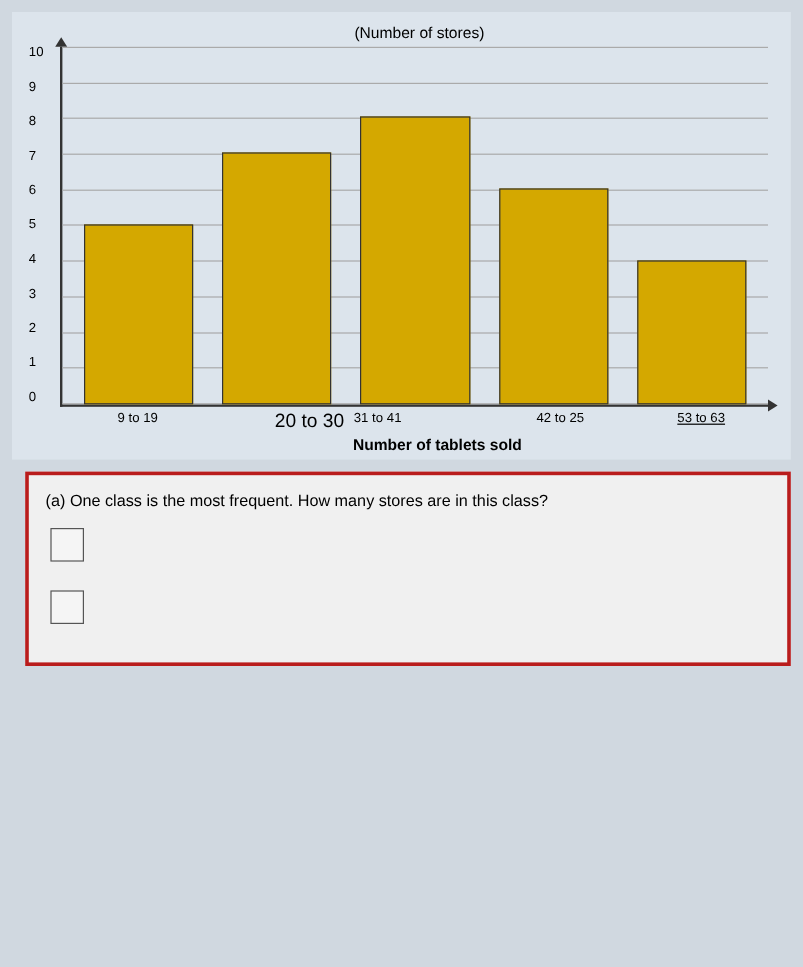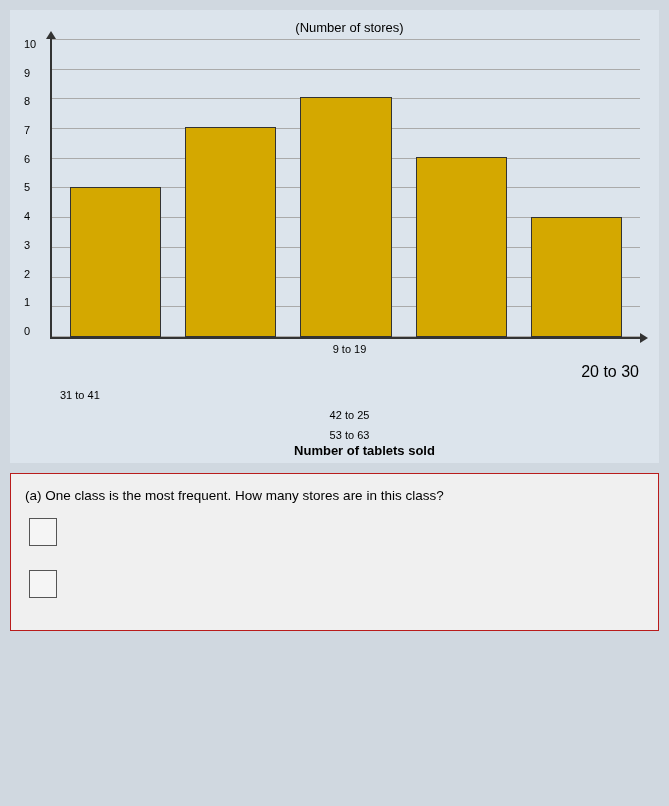--- a/index.html
+++ b/index.html
@@ -94,22 +94,23 @@
       right: -8px;
       width: 0;
       height: 0;
       border-top: 5px solid transparent;
       border-bottom: 5px solid transparent;
       border-left: 8px solid #333;
       transform: translateY(4px);
     }
     .questions-container {
       background: #f0f0f0;
-      border: 1px solid #b91c1c;
+      border: 3px solid #b91c1c;
       padding: 12px 14px;
+      margin-left: 11px;
     }
     .question-text {
       font-size: 13.5px;
       margin-bottom: 8px;
       line-height: 1.5;
     }
     .answer-box {
       display: inline-block;
       width: 28px;
       height: 28px;
@@ -172,26 +173,26 @@
             </div>
             <div class="bar-group">
               <div class="bar" style="height: 180px;"></div>
             </div>
             <div class="bar-group">
               <div class="bar" style="height: 120px;"></div>
             </div>
           </div>
       </div>
 
-      <div style="display:flex; margin-top:4px; padding: 0 10px; gap:8px;flex-direction:column;">
+      <div style="display:flex; margin-top:4px; padding: 0 10px; gap:8px;">
         <div style="flex:1; text-align:center; font-size:11px;">9 to 19</div>
         <div style="flex:1; text-align:right; font-size:16px;">20 to 30</div>
         <div style="flex:1; font-size:11px;">31 to 41</div>
         <div style="flex:1; text-align:center; font-size:11px;">42 to 25</div>
-        <div style="flex:1; text-align:center; font-size:11px;">53 to 63</div>
+        <div style="flex:1; text-align:center; font-size:11px;text-decoration:underline;">53 to 63</div>
       </div>
       <div class="x-axis-title">Number of tablets sold</div>
     </div>
   </div>
 </div>
 
 <div class="questions-container">
   <div class="question-text">(a) One class is the most frequent. How many stores are in this class?</div>
   <div class="answer-box"></div>
   <div style="margin-top:10px;"></div>

